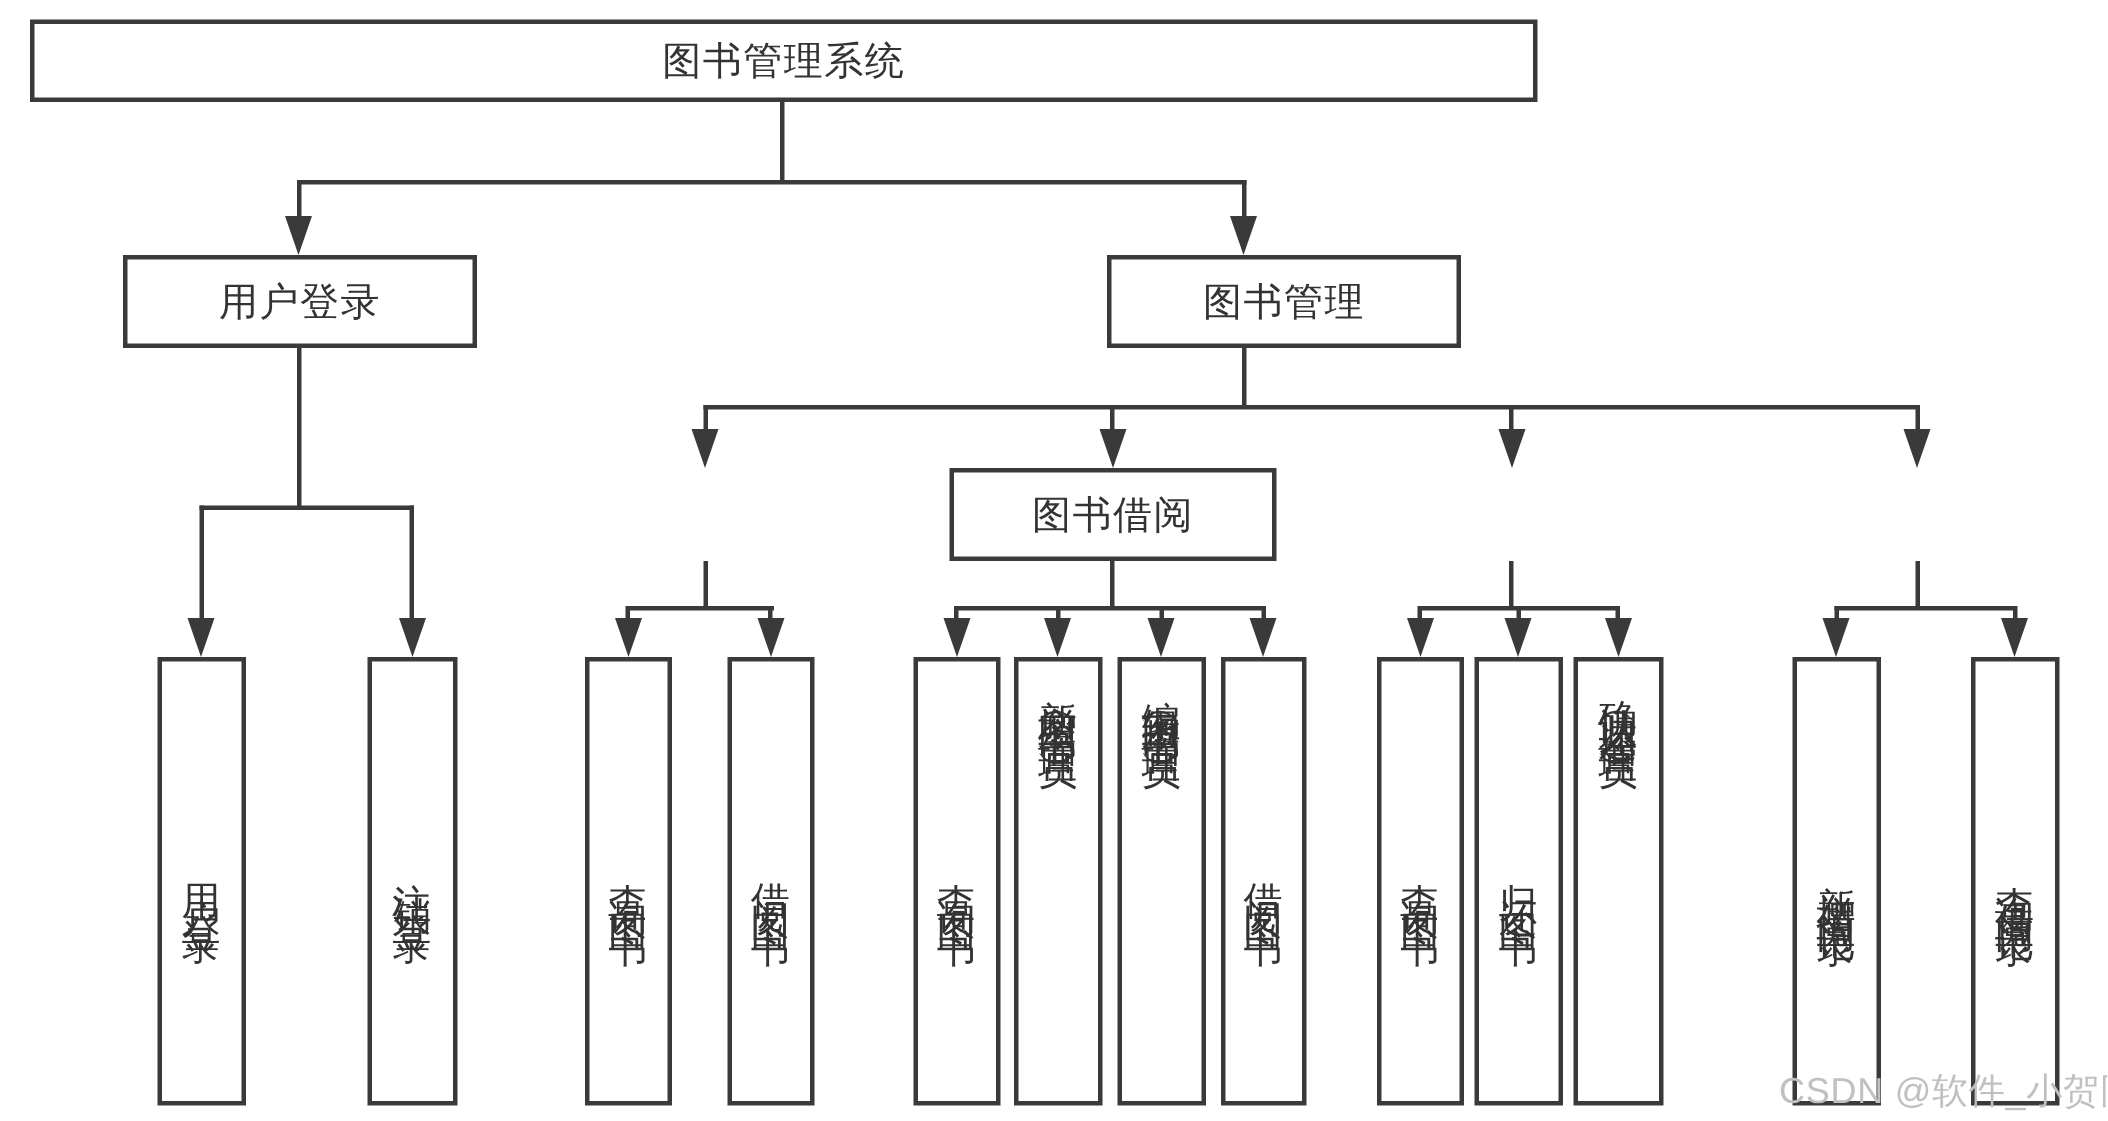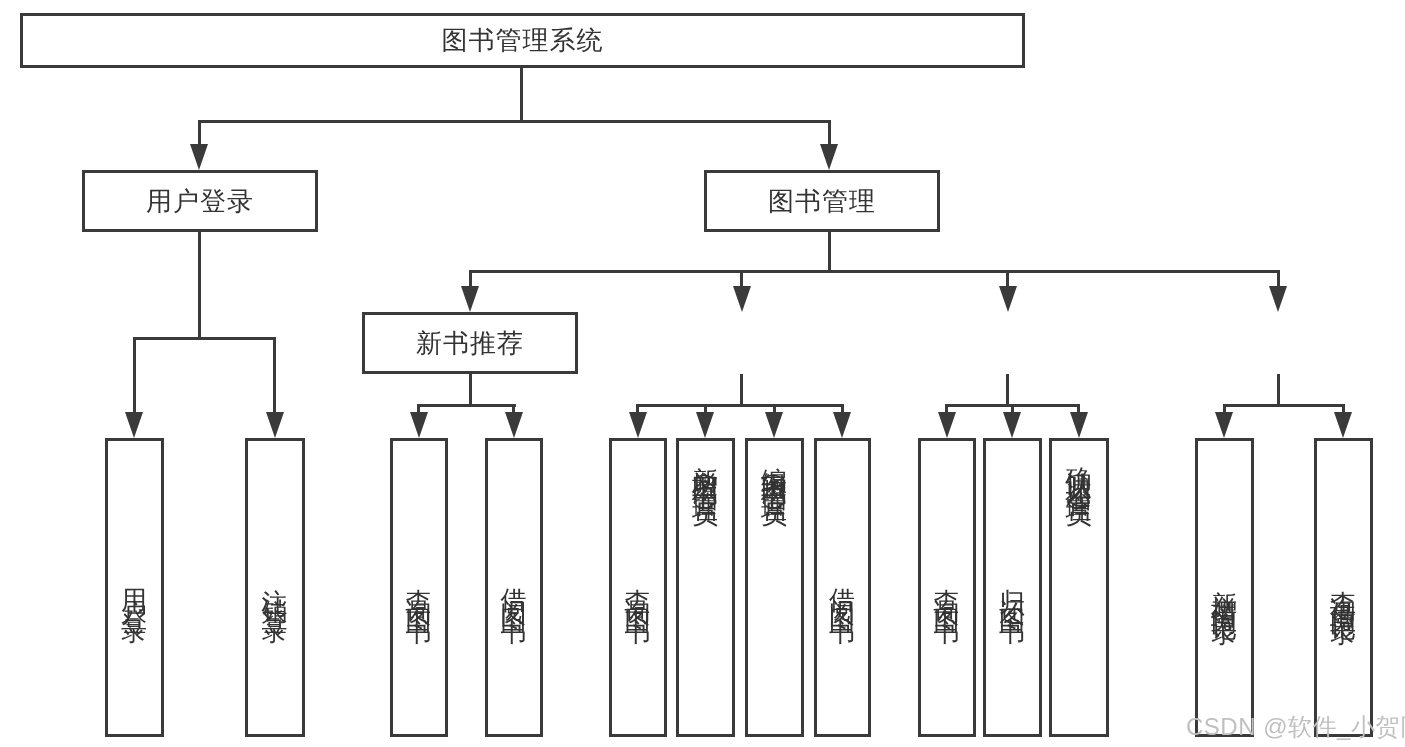--- a/index.html
+++ b/index.html
@@ -129,26 +129,26 @@
   <div class="vl" style="left:1342px;top:404px;height:10px"></div>
   <div class="arrow" style="left:1334px;top:412px"></div>
 
   <div class="node" style="left:20px;top:13px;width:1005px;height:55px">
     <span>图书管理系统</span>
   </div>
 
   <div class="node" style="left:82px;top:170px;width:236px;height:62px">
     <span>用户登录</span>
   </div>
-  <div class="node" style="left:704px;top:170px;width:236px;height:62px">
+  <div class="node" style="left:738px;top:170px;width:236px;height:62px">
     <span>图书管理</span>
   </div>
 
-  <div class="node" style="left:362px;top:312px;width:216px;height:62px">
-    <span>新书推荐</span>
+  <div class="node" style="left:633px;top:312px;width:218px;height:62px">
+    <span>图书借阅</span>
   </div>
 
   <div class="leaf short" style="left:105px;width:59px">
     <span>用户登录</span>
   </div>
   <div class="leaf short" style="left:245px;width:60px">
     <span>注销登录</span>
   </div>
   <div class="leaf short" style="left:390px;width:58px">
     <span>查询图书</span>

